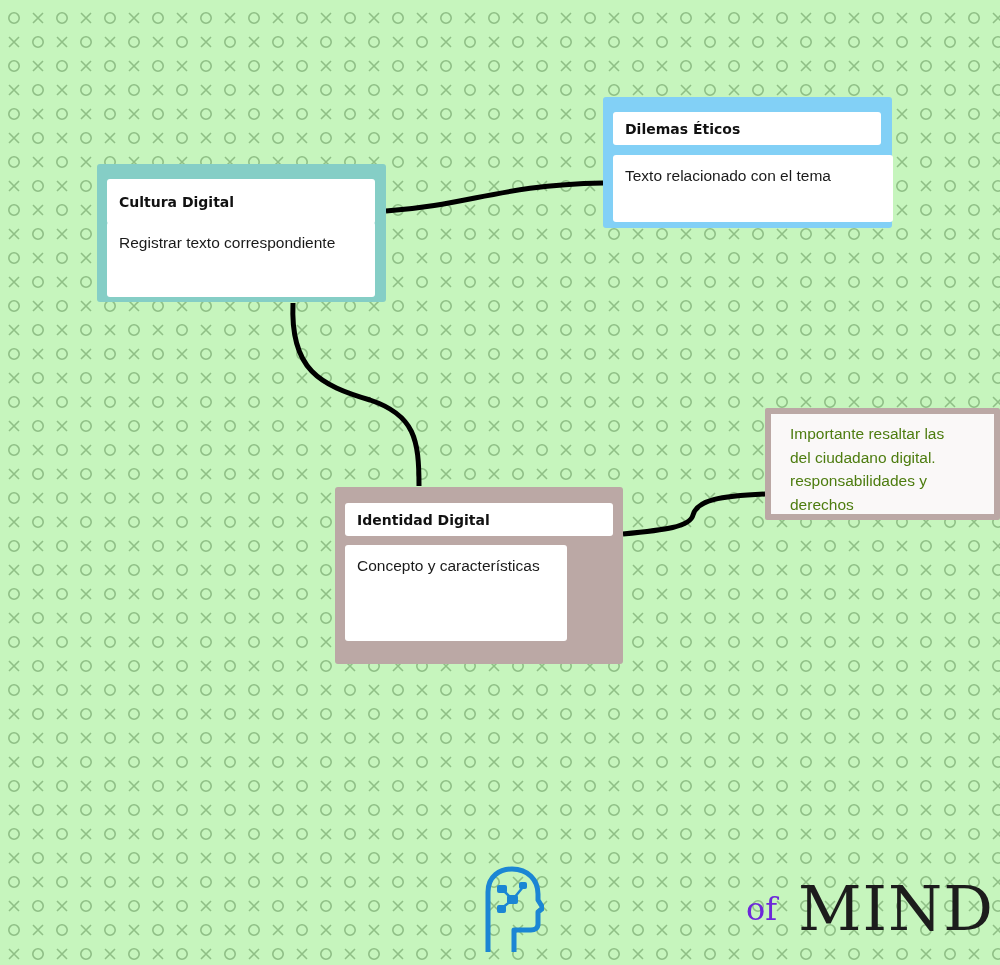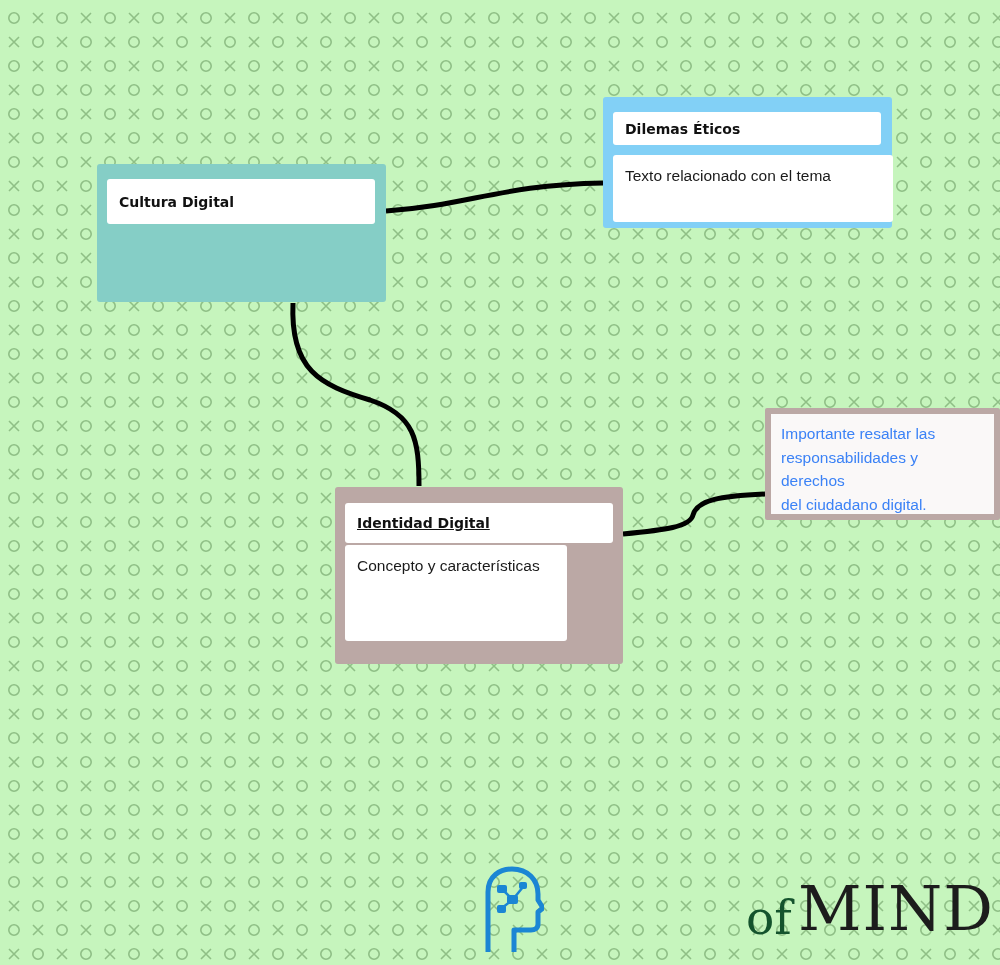--- a/index.html
+++ b/index.html
@@ -21,30 +21,30 @@
     font-family:"Liberation Sans", sans-serif; font-size:15.5px; color:#1a1a1a;
     box-sizing:border-box; padding:12px 12px;
   }
   .note {
     position:absolute; box-sizing:border-box; background:#bba8a5;
     border-radius:2px;
   }
   .note .inner {
     position:absolute; left:6px; top:6px; right:6px; bottom:6px;
     background:rgba(255,255,255,0.92);
-    font-family:"Liberation Sans", sans-serif; font-size:15.5px; color:#3b82f6; line-height:23.5px;
-    padding:8px 10px; box-sizing:border-box;
+    font-family:"Liberation Sans", sans-serif; font-size:15.5px; color:#4d7c0f; line-height:23.5px;
+    padding:8px 19px; box-sizing:border-box;
   }
   .logo { position:absolute; left:480px; top:866px; width:505px; height:92px; }
   .logo .word {
     position:absolute; font-family:"DejaVu Serif", serif; color:#1c1c1c; font-size:62px;
     top:6px; letter-spacing:1px;
   }
   .logo .of {
-    position:absolute; font-family:"DejaVu Serif", serif; color:#14532d; font-size:47px; top:24px;
+    position:absolute; font-family:"DejaVu Serif", serif; color:#6d28d9; font-size:32px; top:24px;
   }
 </style>
 </head>
 <body>
 
 <svg id="bg" xmlns="http://www.w3.org/2000/svg">
   <defs>
     <pattern id="xo" x="2" y="6" width="48" height="48" patternUnits="userSpaceOnUse">
       <circle cx="12" cy="12" r="5.2" fill="none" stroke="#8fbf86" stroke-width="1.6"></circle>
       <path d="M31 7 L41 17 M41 7 L31 17" stroke="#8fbf86" stroke-width="1.6"></path>
@@ -56,37 +56,38 @@
 </svg>
 
 <svg id="links" xmlns="http://www.w3.org/2000/svg">
   <path d="M386 211 C 470 205, 500 185, 603 183" fill="none" stroke="#000" stroke-width="5"></path>
   <path d="M293 303 C 290 370, 320 385, 370 400 C 415 415, 419 440, 419 486" fill="none" stroke="#000" stroke-width="5"></path>
   <path d="M623 534 C 665 530, 690 527, 693 515 C 697 500, 720 496, 765 494" fill="none" stroke="#000" stroke-width="5"></path>
 </svg>
 
 <div class="node" style="left:97px; top:164px; width:289px; height:138px; background:#85cec6;">
   <div class="title" style="left:10px; top:15px; width:268px; height:45px;">Cultura Digital</div>
+  <div class="body" style="left:10px; top:58px; width:268px; height:75px;">Registrar texto correspondiente</div>
 </div>
 
 <div class="node" style="left:603px; top:97px; width:289px; height:131px; background:#82d0f6;">
   <div class="title" style="left:10px; top:15px; width:268px; height:33px;">Dilemas Éticos</div>
   <div class="body" style="left:10px; top:58px; width:280px; height:67px;">Texto relacionado con el tema</div>
 </div>
 
 <div class="node" style="left:335px; top:487px; width:288px; height:177px; background:#bba8a5;">
-  <div class="title" style="left:10px; top:16px; width:268px; height:40px;text-decoration:underline;">Identidad Digital</div>
+  <div class="title" style="left:10px; top:16px; width:268px; height:33px;">Identidad Digital</div>
   <div class="body" style="left:10px; top:58px; width:222px; height:96px;">Concepto y características</div>
 </div>
 
 <div class="note" style="left:765px; top:408px; width:235px; height:112px;">
   <div class="inner">
     <div>Importante resaltar las</div>
+    <div>del ciudadano digital.</div>
     <div>responsabilidades y derechos</div>
-    <div>del ciudadano digital.</div>
   </div>
 </div>
 
 <div class="logo">
   <svg width="64" height="92" viewBox="0 0 64 92" style="position:absolute; left:0; top:0;">
     <path d="M8 86 L8 26 C8 10 20 3 32 3 C48 3 58 14 58 28 L58 34 L63 42 L58 46 L58 58 C58 62 55 64 51 64 L34 64 L34 86" fill="none" stroke="#1b86d4" stroke-width="5" stroke-linejoin="round"></path>
     <rect x="17" y="19" width="10" height="8" rx="2" fill="#1b86d4"></rect>
     <rect x="39" y="16" width="8" height="7" rx="2" fill="#1b86d4"></rect>
     <rect x="27" y="29" width="11" height="9" rx="2" fill="#1b86d4"></rect>
     <rect x="17" y="39" width="9" height="8" rx="2" fill="#1b86d4"></rect>

